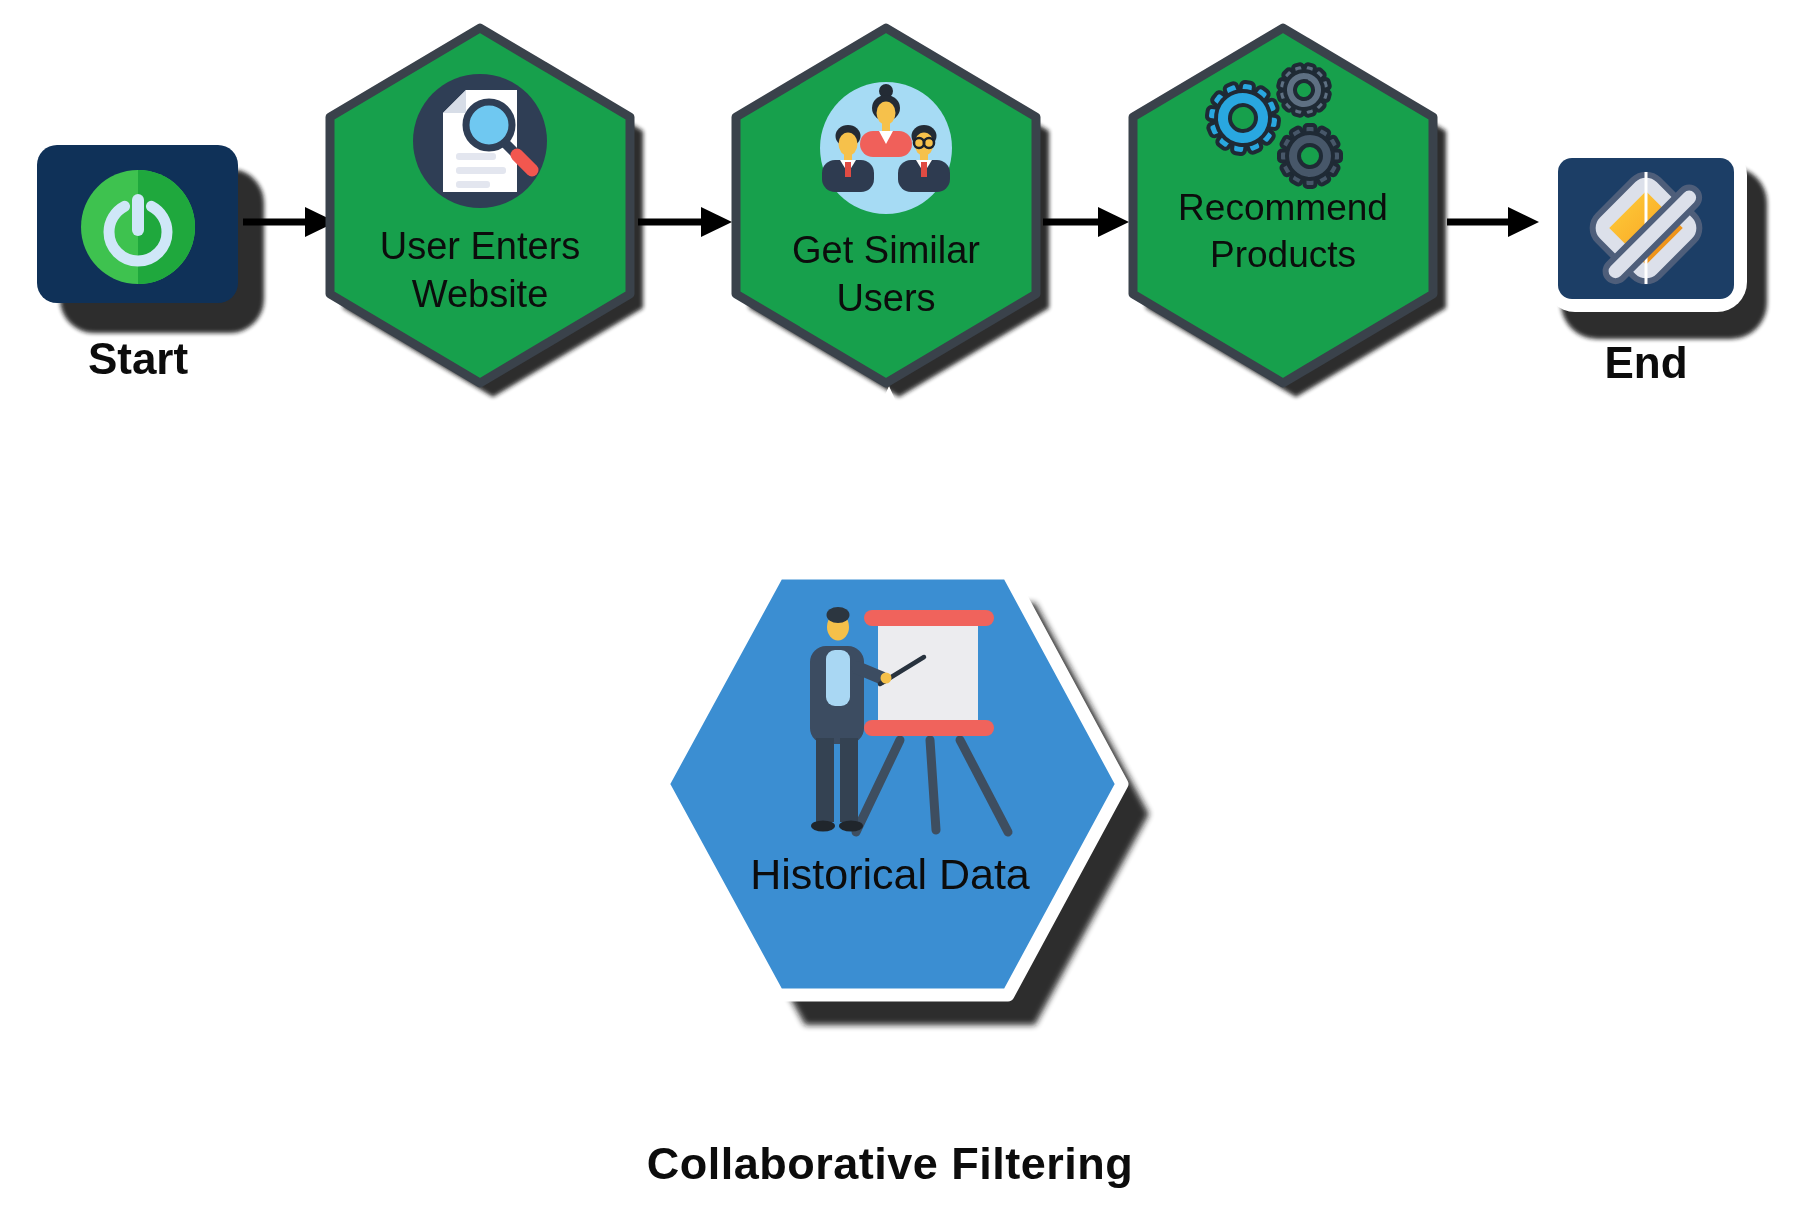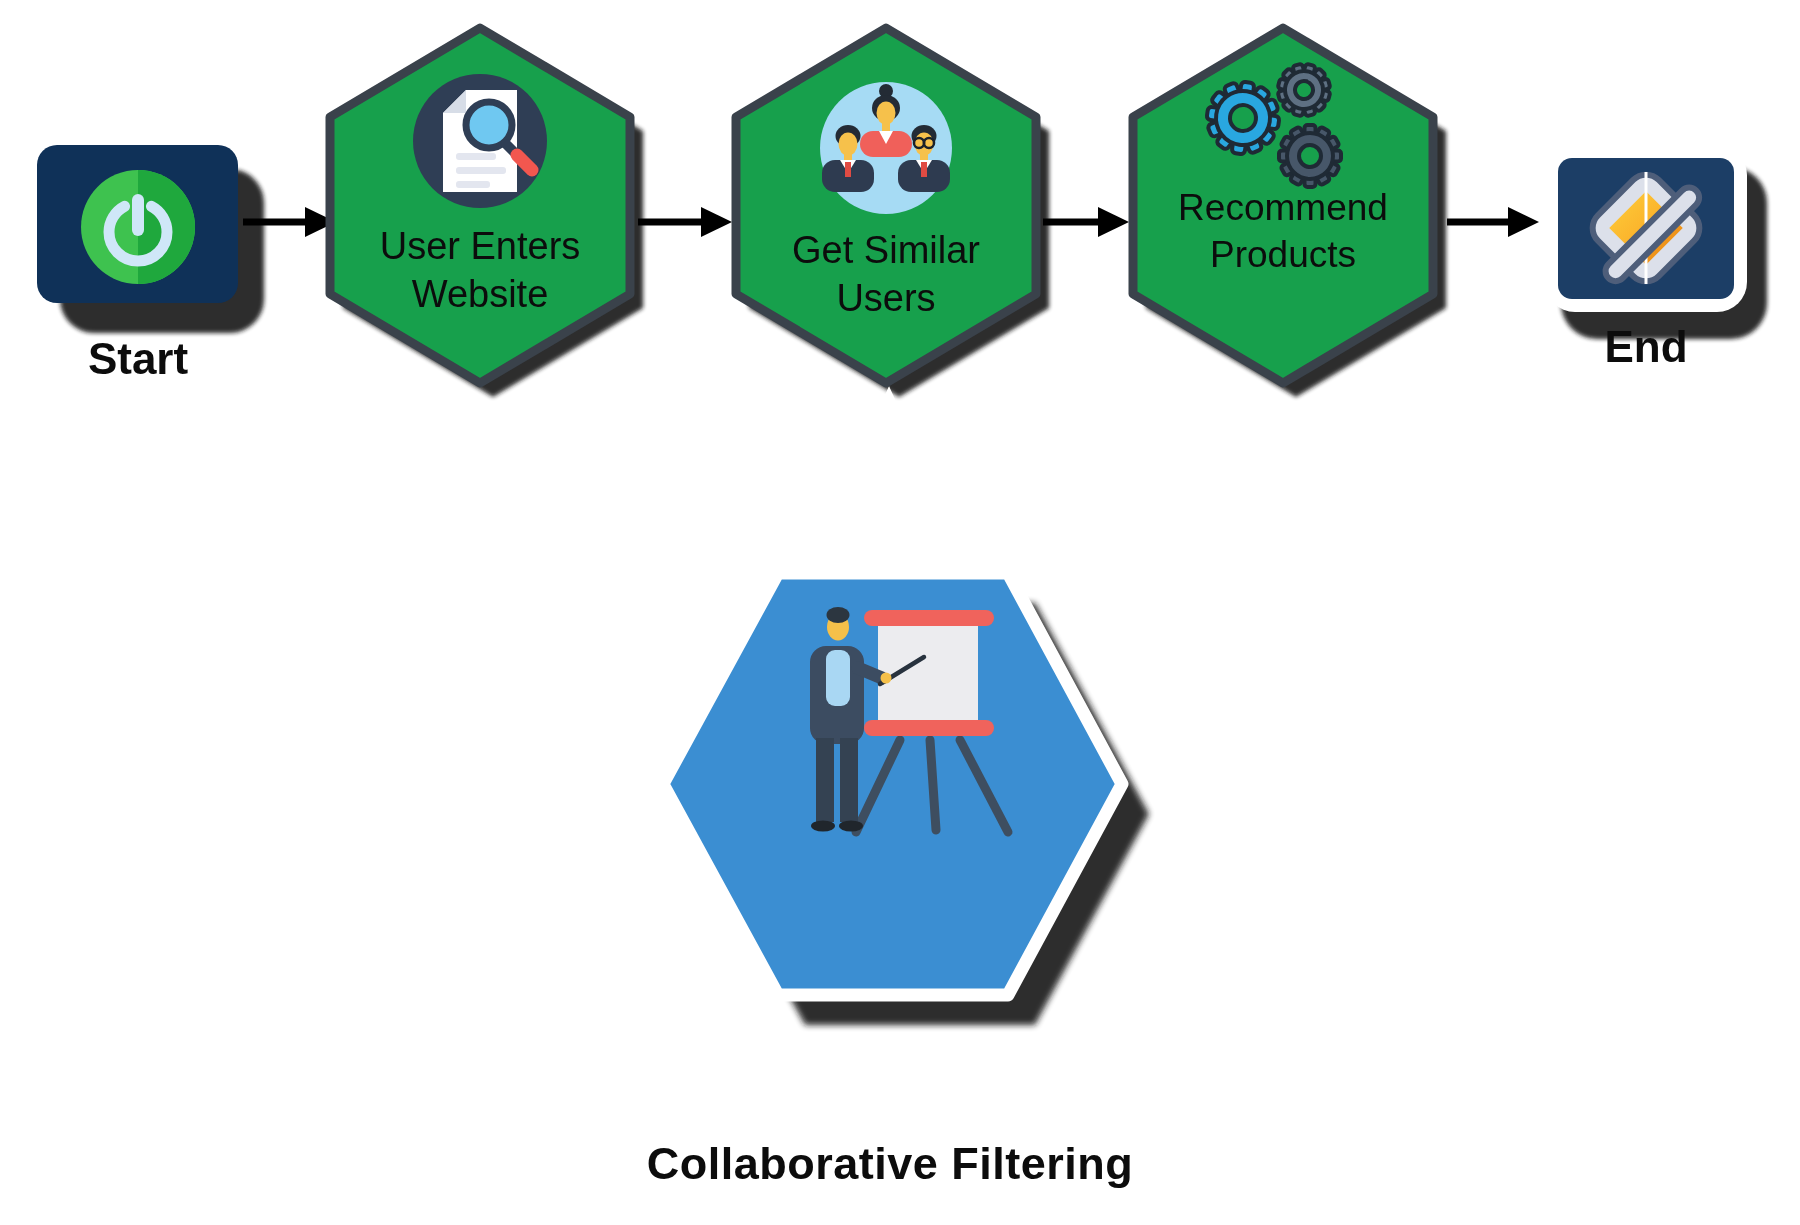--- a/index.html
+++ b/index.html
@@ -223,22 +223,25 @@
   <div class="lbl step-lbl" style="left:330px;top:222px;width:300px;">
     <span>User Enters</span>
     <span>Website</span>
   </div>
 
   <div class="lbl step-lbl-3" style="left:1133px;top:184px;width:300px;">
     <span>Recommend</span>
     <span>Products</span>
   </div>
 
-  <div class="lbl terminal-lbl" style="left:1546px;top:314px;width:200px;">
+  <div class="lbl terminal-lbl" style="left:1546px;top:330px;width:200px;">
     <span>End</span>
   </div>
 
+  <div class="lbl data-lbl" style="left:690px;top:850px;width:400px;">
+    <span>Historical Data</span>
+  </div>
 
   <div class="lbl caption-lbl" style="left:590px;top:1138px;width:600px;justify-content:flex-end;">
     <span>Collaborative Filtering</span>
   </div>
 
 </div>
 
 </body></html>

